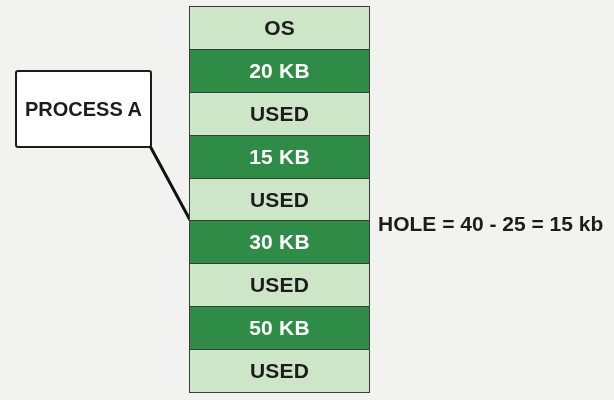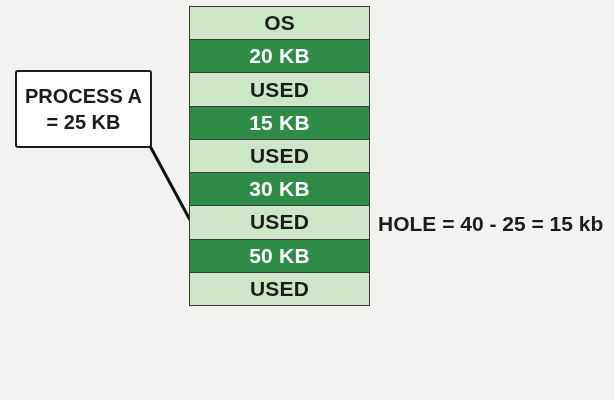--- a/index.html
+++ b/index.html
@@ -9,21 +9,21 @@
     height: 400px;
     background: var(--background, #f2f2f1);
     font-family: "Liberation Sans", sans-serif;
     overflow: hidden;
   }
   .stack {
     position: absolute;
     left: 189px;
     top: 6px;
     width: 181px;
-    height: 300px;
+    height: 387px;
     box-sizing: border-box;
     display: flex;
     flex-direction: column;
     border: 1.5px solid var(--block-border, #3b3b3b);
     z-index: 2;
   }
   .block {
     flex: 1;
     display: flex;
     align-items: center;
@@ -78,21 +78,20 @@
 <body>
 
 <div class="canvas">
 
   <svg class="leader" width="614" height="400" aria-hidden="true">
     <line x1="150" y1="146" x2="190" y2="220" style="stroke: var(--leader-line, #111111);" stroke-width="3"></line>
   </svg>
 
   <div class="callout">
     <div>PROCESS A</div>
-    <div>= 25 KB</div>
   </div>
 
   <div class="stack">
     <div class="block light">OS</div>
     <div class="block dark">20 KB</div>
     <div class="block light">USED</div>
     <div class="block dark">15 KB</div>
     <div class="block light">USED</div>
     <div class="block dark">30 KB</div>
     <div class="block light">USED</div>

